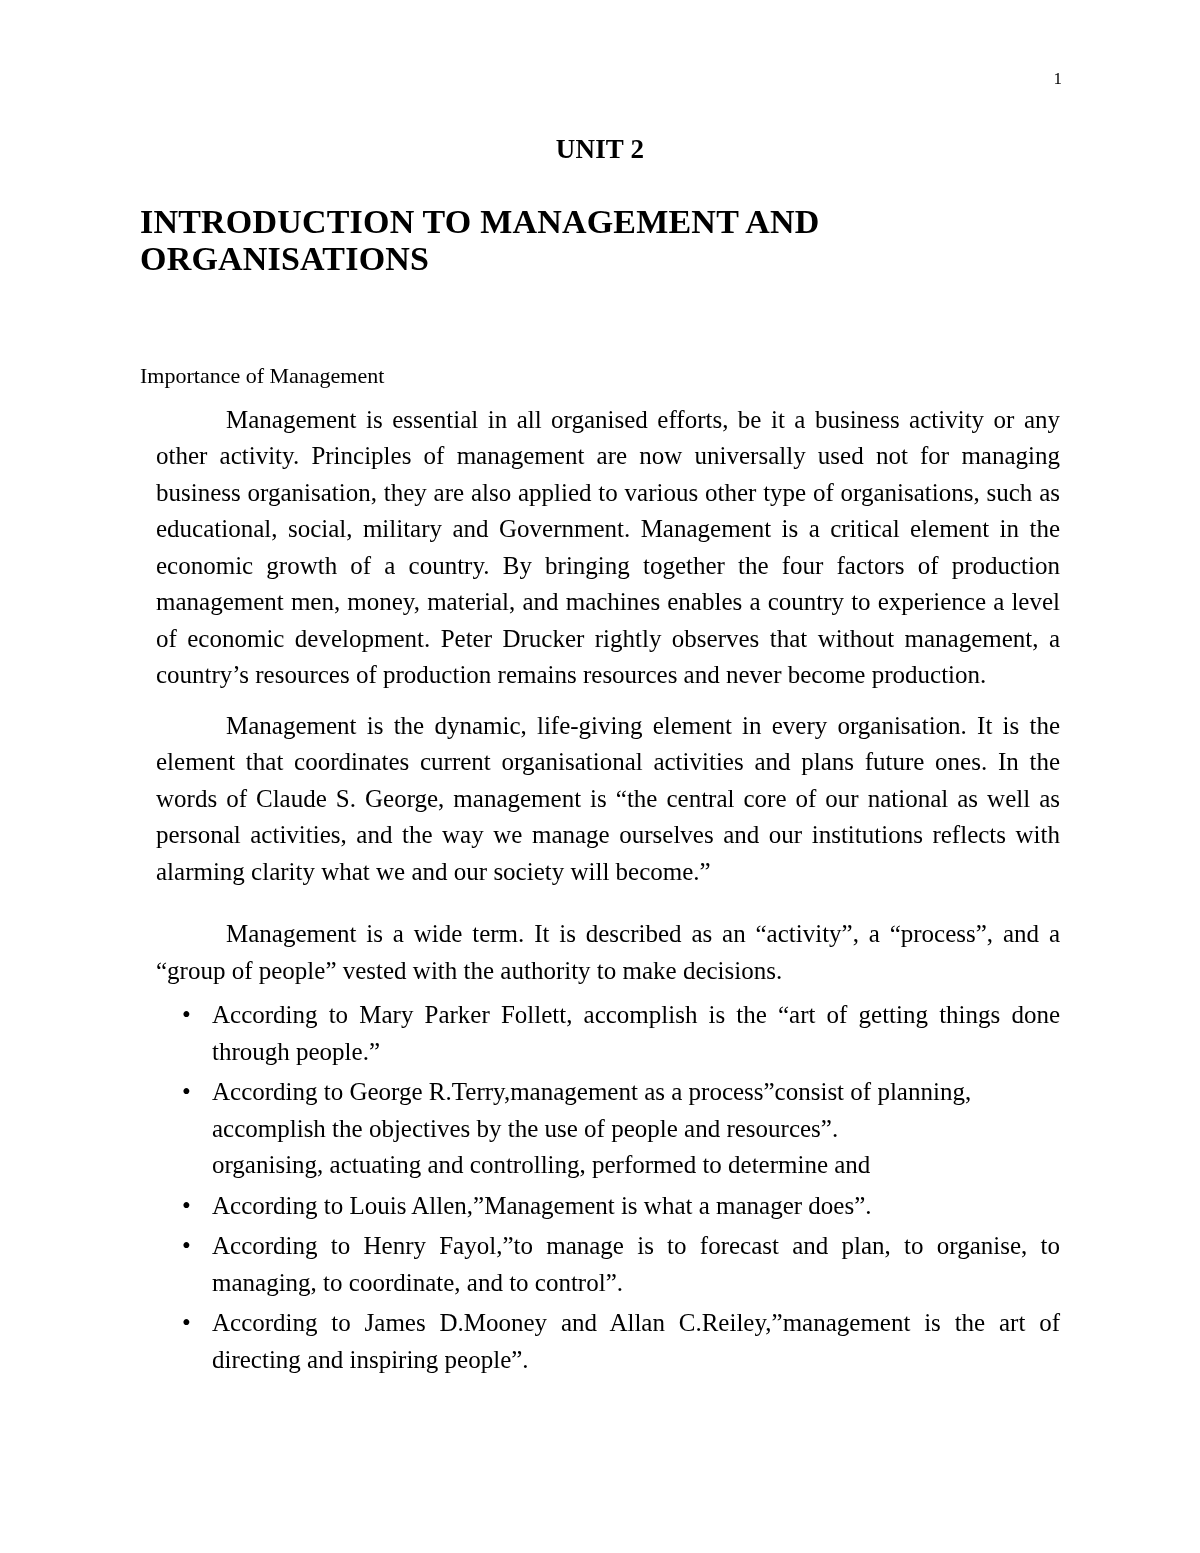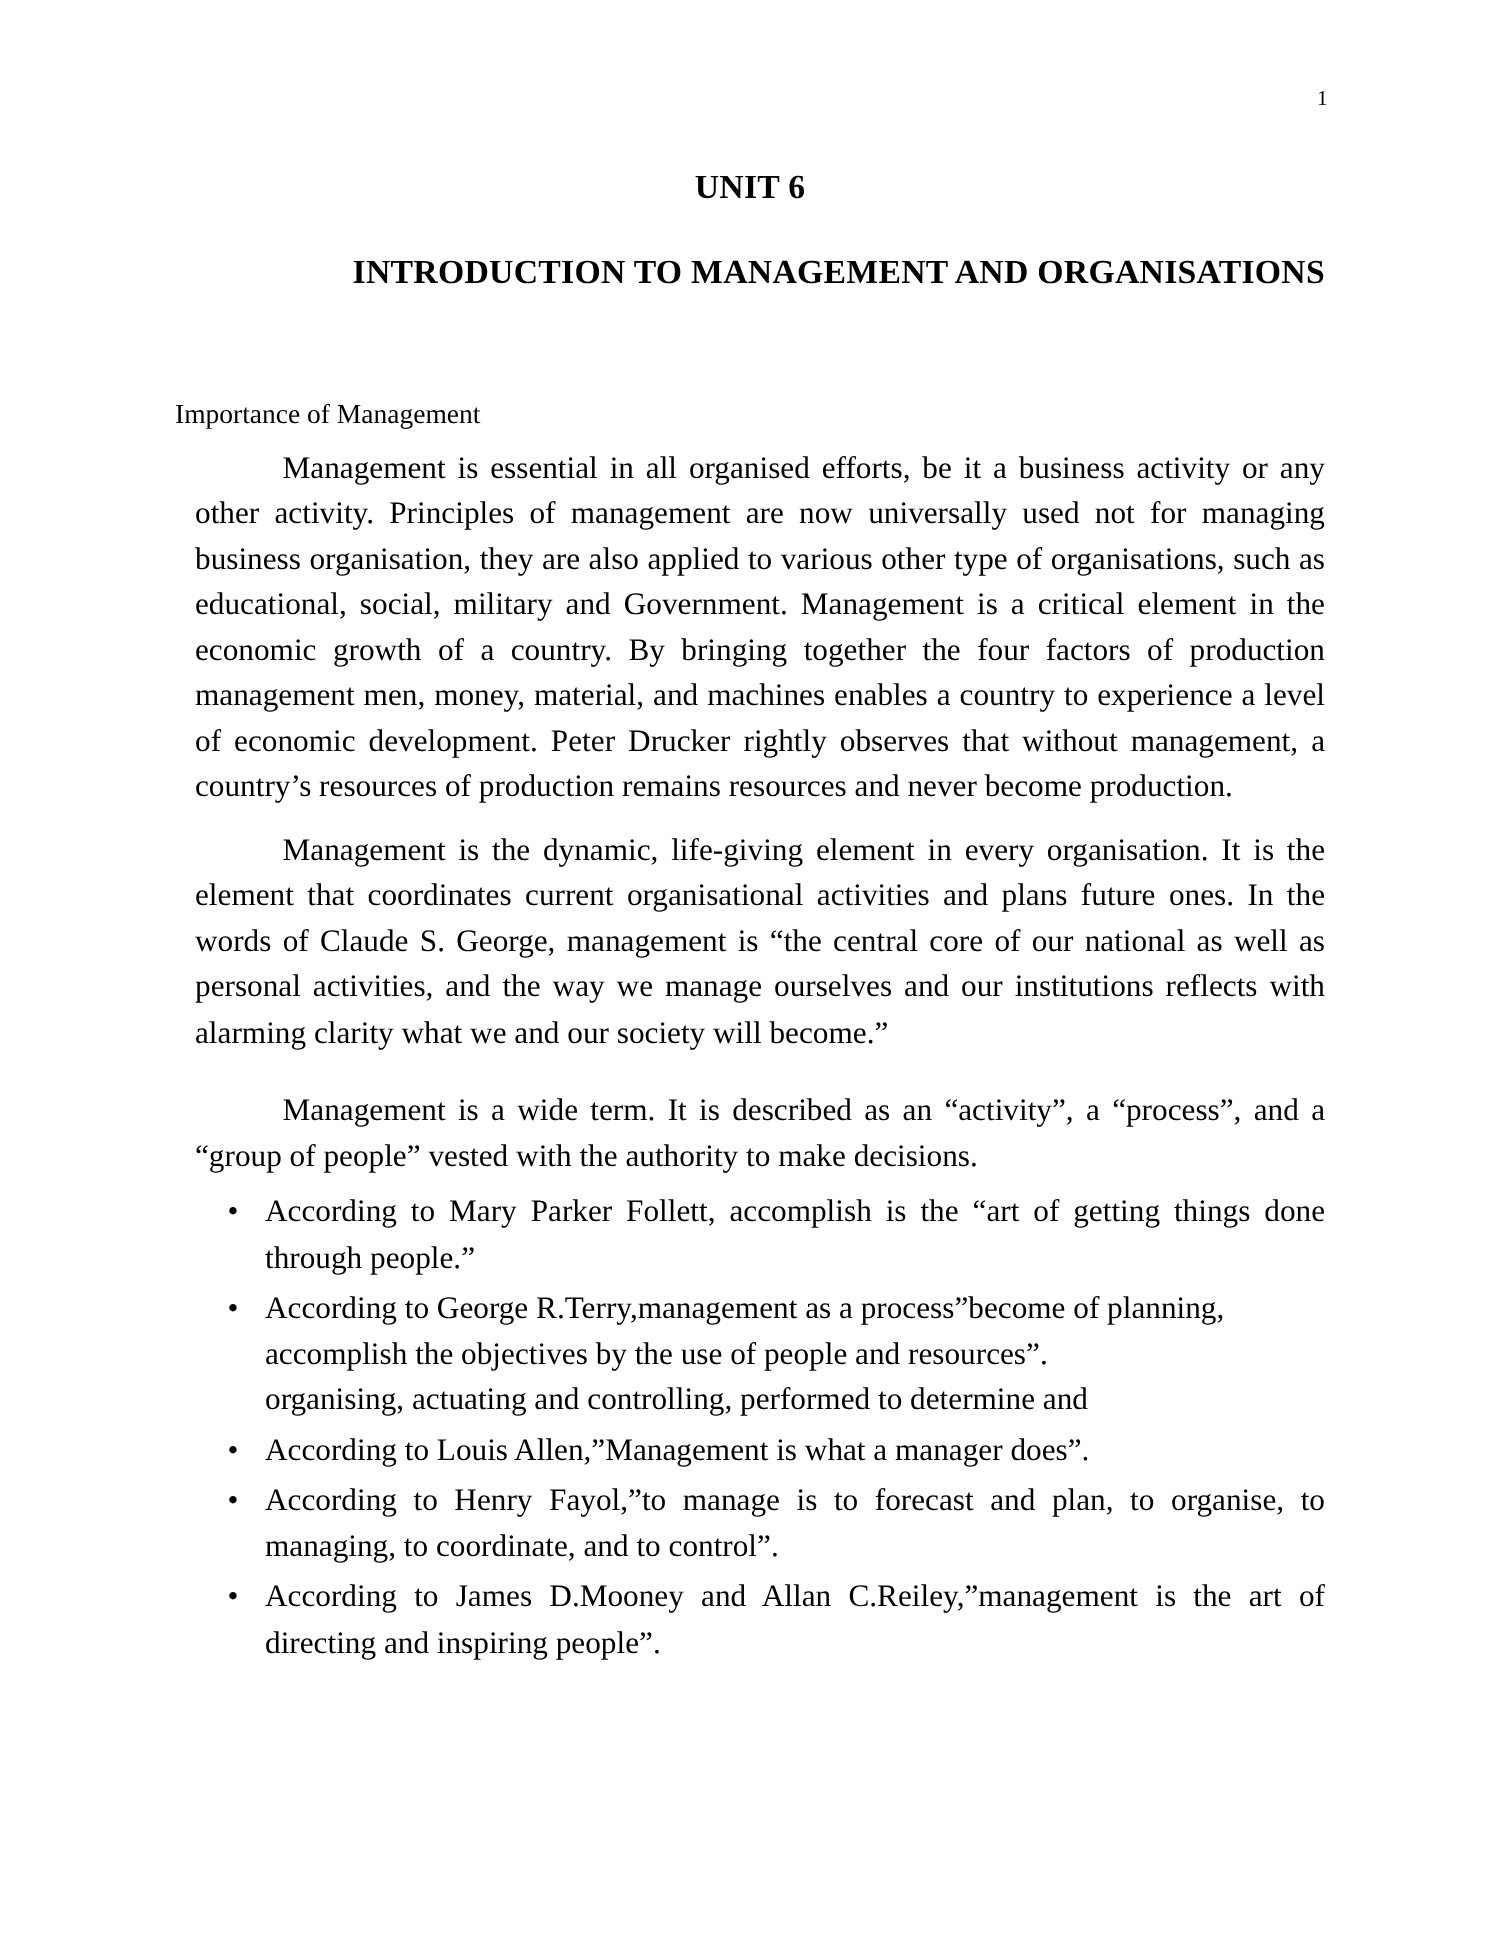--- a/index.html
+++ b/index.html
@@ -46,23 +46,23 @@
   .doc-title {
     text-align: center;
     font-weight: bold;
     font-size: 27px;
     letter-spacing: 0.2px;
     margin: 0 0 38px 0;
     line-height: 1.1;
   }
 
   .doc-subtitle {
-    text-align: right;
+    text-align: left;
     font-weight: bold;
-    font-size: 27px;
+    font-size: 34px;
     letter-spacing: 0.2px;
     margin: 0 0 86px 0;
     line-height: 1.1;
     font-family: Liberation Serif, serif;
   }
 
   
   .section-heading {
     font-weight: normal;
     font-size: 22px;
@@ -133,21 +133,21 @@
 </style>
 </head>
 <body>
 
 <div class="page">
 
   <div class="page-number">1</div>
 
   <div class="content">
 
-    <h1 class="doc-title">UNIT 6</h1>
+    <h1 class="doc-title">UNIT 2</h1>
 
     <h2 class="doc-subtitle">INTRODUCTION TO MANAGEMENT AND ORGANISATIONS</h2>
 
     <h3 class="section-heading">Importance of Management</h3>
 
     <p class="body">Management is essential in all organised efforts, be it a business activity or any other activity. Principles of management are now universally used not for managing business organisation, they are also applied to various other type of organisations, such as educational, social, military and Government. Management is a critical element in the economic growth of a country. By bringing together the four factors of production management men, money, material, and machines enables a country to experience a level of economic development. Peter Drucker rightly observes that without management, a country’s resources of production remains resources and never become production.</p>
 
     <p class="body last">Management is the dynamic, life-giving element in every organisation. It is the element that coordinates current organisational activities and plans future ones. In the words of Claude S. George, management is “the central core of our national as well as personal activities, and the way we manage ourselves and our institutions reflects with alarming clarity what we and our society will become.”</p>
 
 
@@ -156,21 +156,21 @@
     <ul class="def-list">
 
       <li>
         <span class="bullet-glyph">•</span>
         <span class="li-text">According to Mary Parker Follett, accomplish is the “art of getting things done through people.”</span>
       </li>
 
       <li class="ragged">
         <span class="bullet-glyph">•</span>
         <span class="li-text">
-          <span class="break-line">According to George R.Terry,management as a process”become of planning,</span>
+          <span class="break-line">According to George R.Terry,management as a process”consist of planning,</span>
           <span class="break-line">accomplish the objectives by the use of people and resources”.</span>
           <span class="break-line">organising, actuating and controlling, performed to determine and</span>
         </span>
       </li>
 
       <li>
         <span class="bullet-glyph">•</span>
         <span class="li-text">According to Louis Allen,”Management is what a manager does”.</span>
       </li>
 

